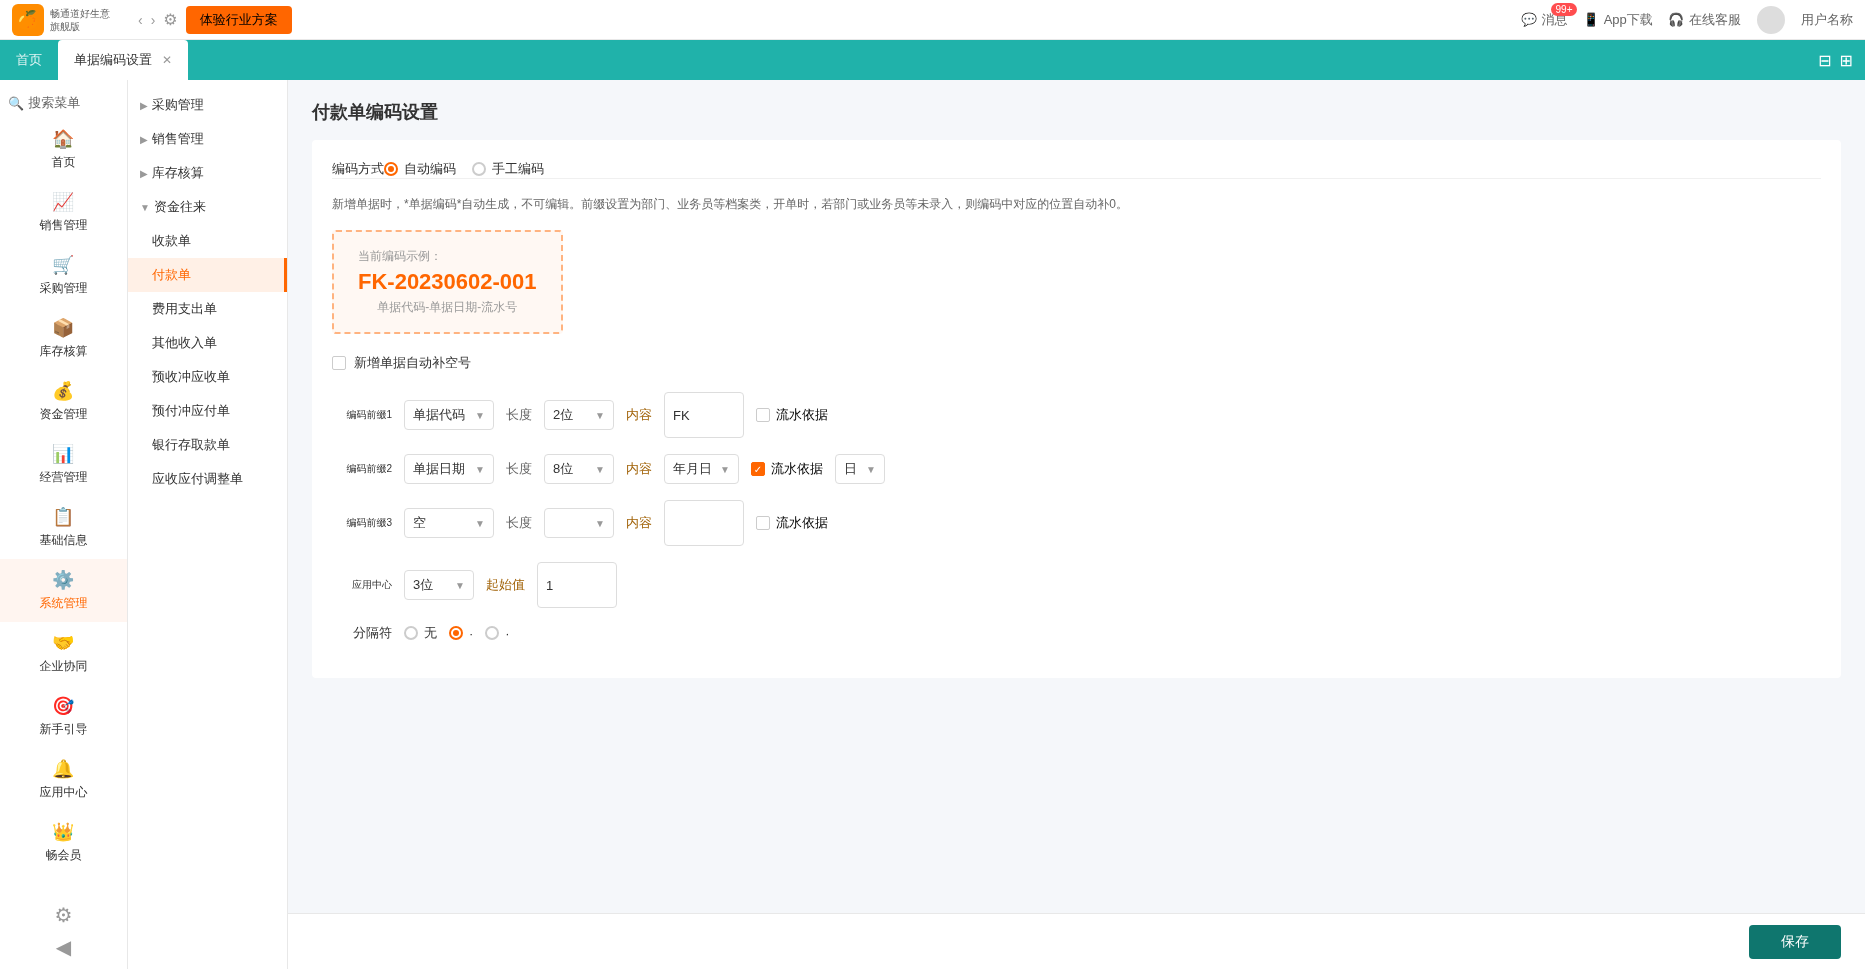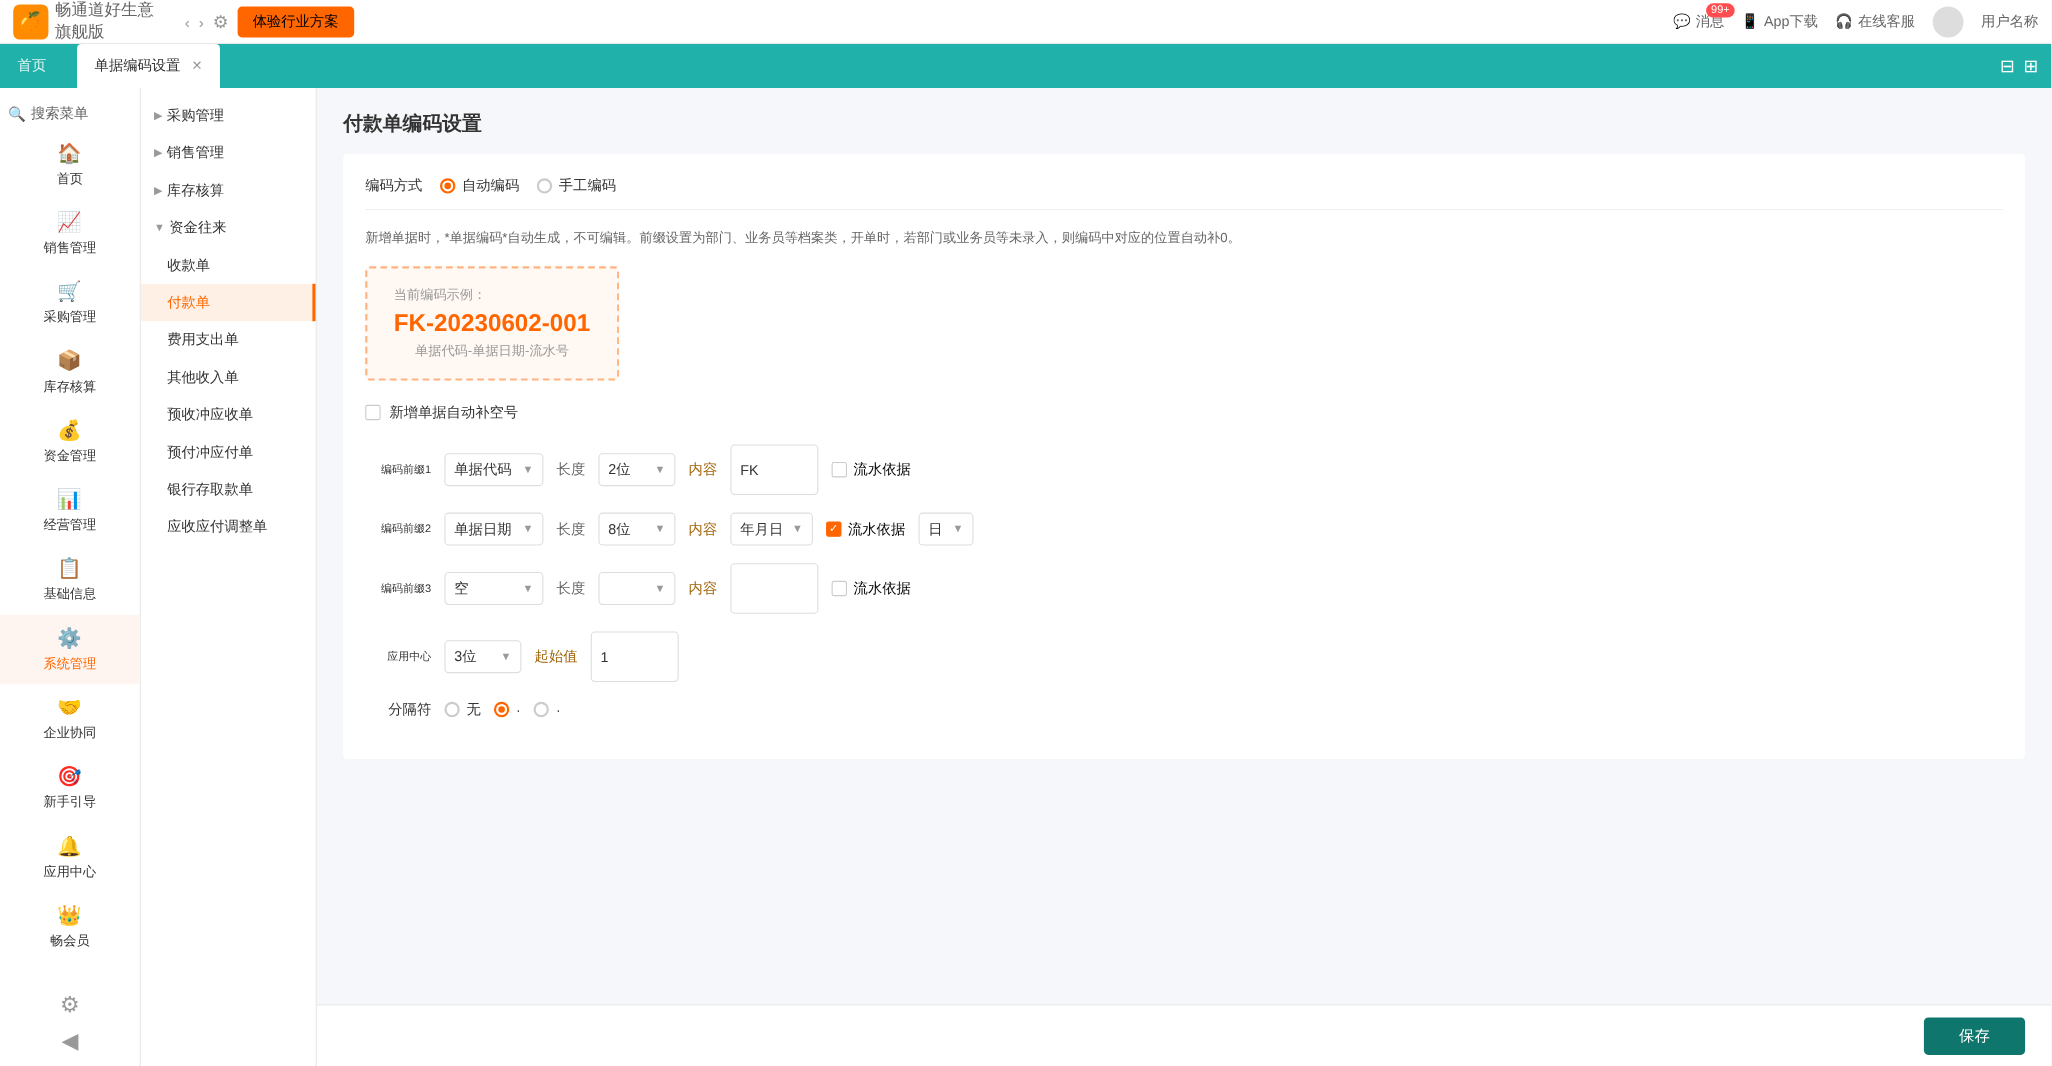--- a/index.html
+++ b/index.html
@@ -3,21 +3,21 @@
   <meta charset="utf-8">
   <style>
     * { box-sizing: border-box; margin: 0; padding: 0; }
     body { font-family: 'Microsoft YaHei', 'PingFang SC', sans-serif; font-size: 13px; background: #f5f5f5; display: flex; flex-direction: column; height: 100vh; overflow: hidden; }
 
     
     .top-bar { height: 40px; background: #fff; border-bottom: 1px solid #e8e8e8; display: flex; align-items: center; padding: 0 12px; justify-content: space-between; flex-shrink: 0; }
     .top-bar-left { display: flex; align-items: center; gap: 8px; }
     .top-bar-brand { display: flex; align-items: center; gap: 6px; }
     .brand-icon { width: 32px; height: 32px; background: #ff8c00; border-radius: 6px; display: flex; align-items: center; justify-content: center; color: white; font-size: 18px; }
-    .brand-text { font-size: 15px; color: #666; line-height: 1.3; }
+    .brand-text { font-size: 10px; color: #666; line-height: 1.3; }
     .top-bar-nav { display: flex; align-items: center; gap: 8px; margin-left: 20px; }
     .nav-arrow { color: #999; cursor: pointer; font-size: 14px; }
     .nav-gear { color: #999; cursor: pointer; font-size: 16px; }
     .trial-btn { background: #ff6600; color: #000000; border: none; border-radius: 4px; padding: 5px 14px; font-size: 13px; cursor: pointer; }
     .top-bar-right { display: flex; align-items: center; gap: 16px; color: #666; font-size: 13px; }
     .msg-badge { position: relative; display: inline-flex; align-items: center; gap: 4px; cursor: pointer; }
     .badge { background: #ff4d4f; color: white; border-radius: 10px; padding: 1px 5px; font-size: 10px; position: absolute; top: -8px; right: -10px; }
     .top-right-item { display: flex; align-items: center; gap: 4px; cursor: pointer; color: #666; }
     .user-avatar { width: 28px; height: 28px; background: #ddd; border-radius: 50%; display: inline-block; }
 
@@ -30,42 +30,42 @@
     .sidebar-item { width: 100%; padding: 10px 8px; display: flex; flex-direction: column; align-items: center; gap: 4px; cursor: pointer; color: #333; font-size: 12px; }
     .sidebar-item.active { background: #fff5f0; color: #ff6600; }
     .sidebar-item .icon { font-size: 18px; }
     .sidebar-bottom { margin-top: auto; padding: 10px 0; display: flex; flex-direction: column; align-items: center; gap: 8px; width: 100%; }
     .sidebar-bottom-btn { color: #999; cursor: pointer; font-size: 20px; }
 
     
     .tab-bar { background: #20b2aa; height: 40px; display: flex; align-items: center; padding: 0 0; flex-shrink: 0; }
     .tab-item { height: 40px; padding: 0 16px; display: flex; align-items: center; gap: 6px; cursor: pointer; font-size: 13px; color: rgba(255,255,255,0.85); }
     .tab-item.home { background: transparent; }
-    .tab-item.active { background: #fff; color: #333; border-radius: 4px 4px 0 0; margin-left: 12px; }
+    .tab-item.active { background: #fff; color: #333; border-radius: 4px 4px 0 0; }
     .tab-close { font-size: 12px; color: #999; cursor: pointer; margin-left: 4px; }
     .tab-bar-right { margin-left: auto; display: flex; align-items: center; gap: 8px; padding-right: 12px; color: white; font-size: 16px; cursor: pointer; }
 
     
     .content-area { display: flex; flex: 1; overflow: hidden; }
 
     
     .second-sidebar { width: 160px; background: #fff; border-right: 1px solid #e8e8e8; overflow-y: auto; flex-shrink: 0; padding-top: 8px; }
     .second-sidebar-group { }
     .second-sidebar-header { display: flex; align-items: center; gap: 4px; padding: 8px 12px; color: #333; font-size: 13px; cursor: pointer; }
     .second-sidebar-header .arrow { font-size: 10px; color: #999; }
     .second-sidebar-item { padding: 8px 16px 8px 24px; color: #333; font-size: 13px; cursor: pointer; }
     .second-sidebar-item.active { color: #ff6600; background: #fff0e6; border-right: 3px solid #ff6600; }
 
     
     .main-content { flex: 1; overflow-y: auto; padding: 20px 24px; background: #f5f7fa; }
     .page-title { font-size: 18px; font-weight: bold; color: #333; margin-bottom: 16px; }
 
     
     .encoding-card { background: #fff; border-radius: 4px; padding: 20px; }
-    .encoding-method { display: flex; align-items: center; gap: 16px; margin-bottom: 16px; padding-bottom: 12px; border-bottom: 1px solid #f0f0f0; }
+    .encoding-method { display: flex; align-items: center; margin-bottom: 16px; padding-bottom: 0; border-bottom: 1px solid #f0f0f0; }
     .encoding-method-label { color: #333; font-size: 13px; }
     .radio-group { display: flex; align-items: center; gap: 16px; }
     .radio-item { display: flex; align-items: center; gap: 6px; cursor: pointer; font-size: 13px; color: #333; }
     .radio-dot { width: 14px; height: 14px; border-radius: 50%; border: 2px solid #ccc; display: inline-flex; align-items: center; justify-content: center; }
     .radio-dot.checked { border-color: #ff6600; }
     .radio-dot.checked::after { content: ''; width: 6px; height: 6px; border-radius: 50%; background: #ff6600; }
 
     .info-text { color: #666; font-size: 12px; margin-bottom: 16px; line-height: 1.6; }
 
     

